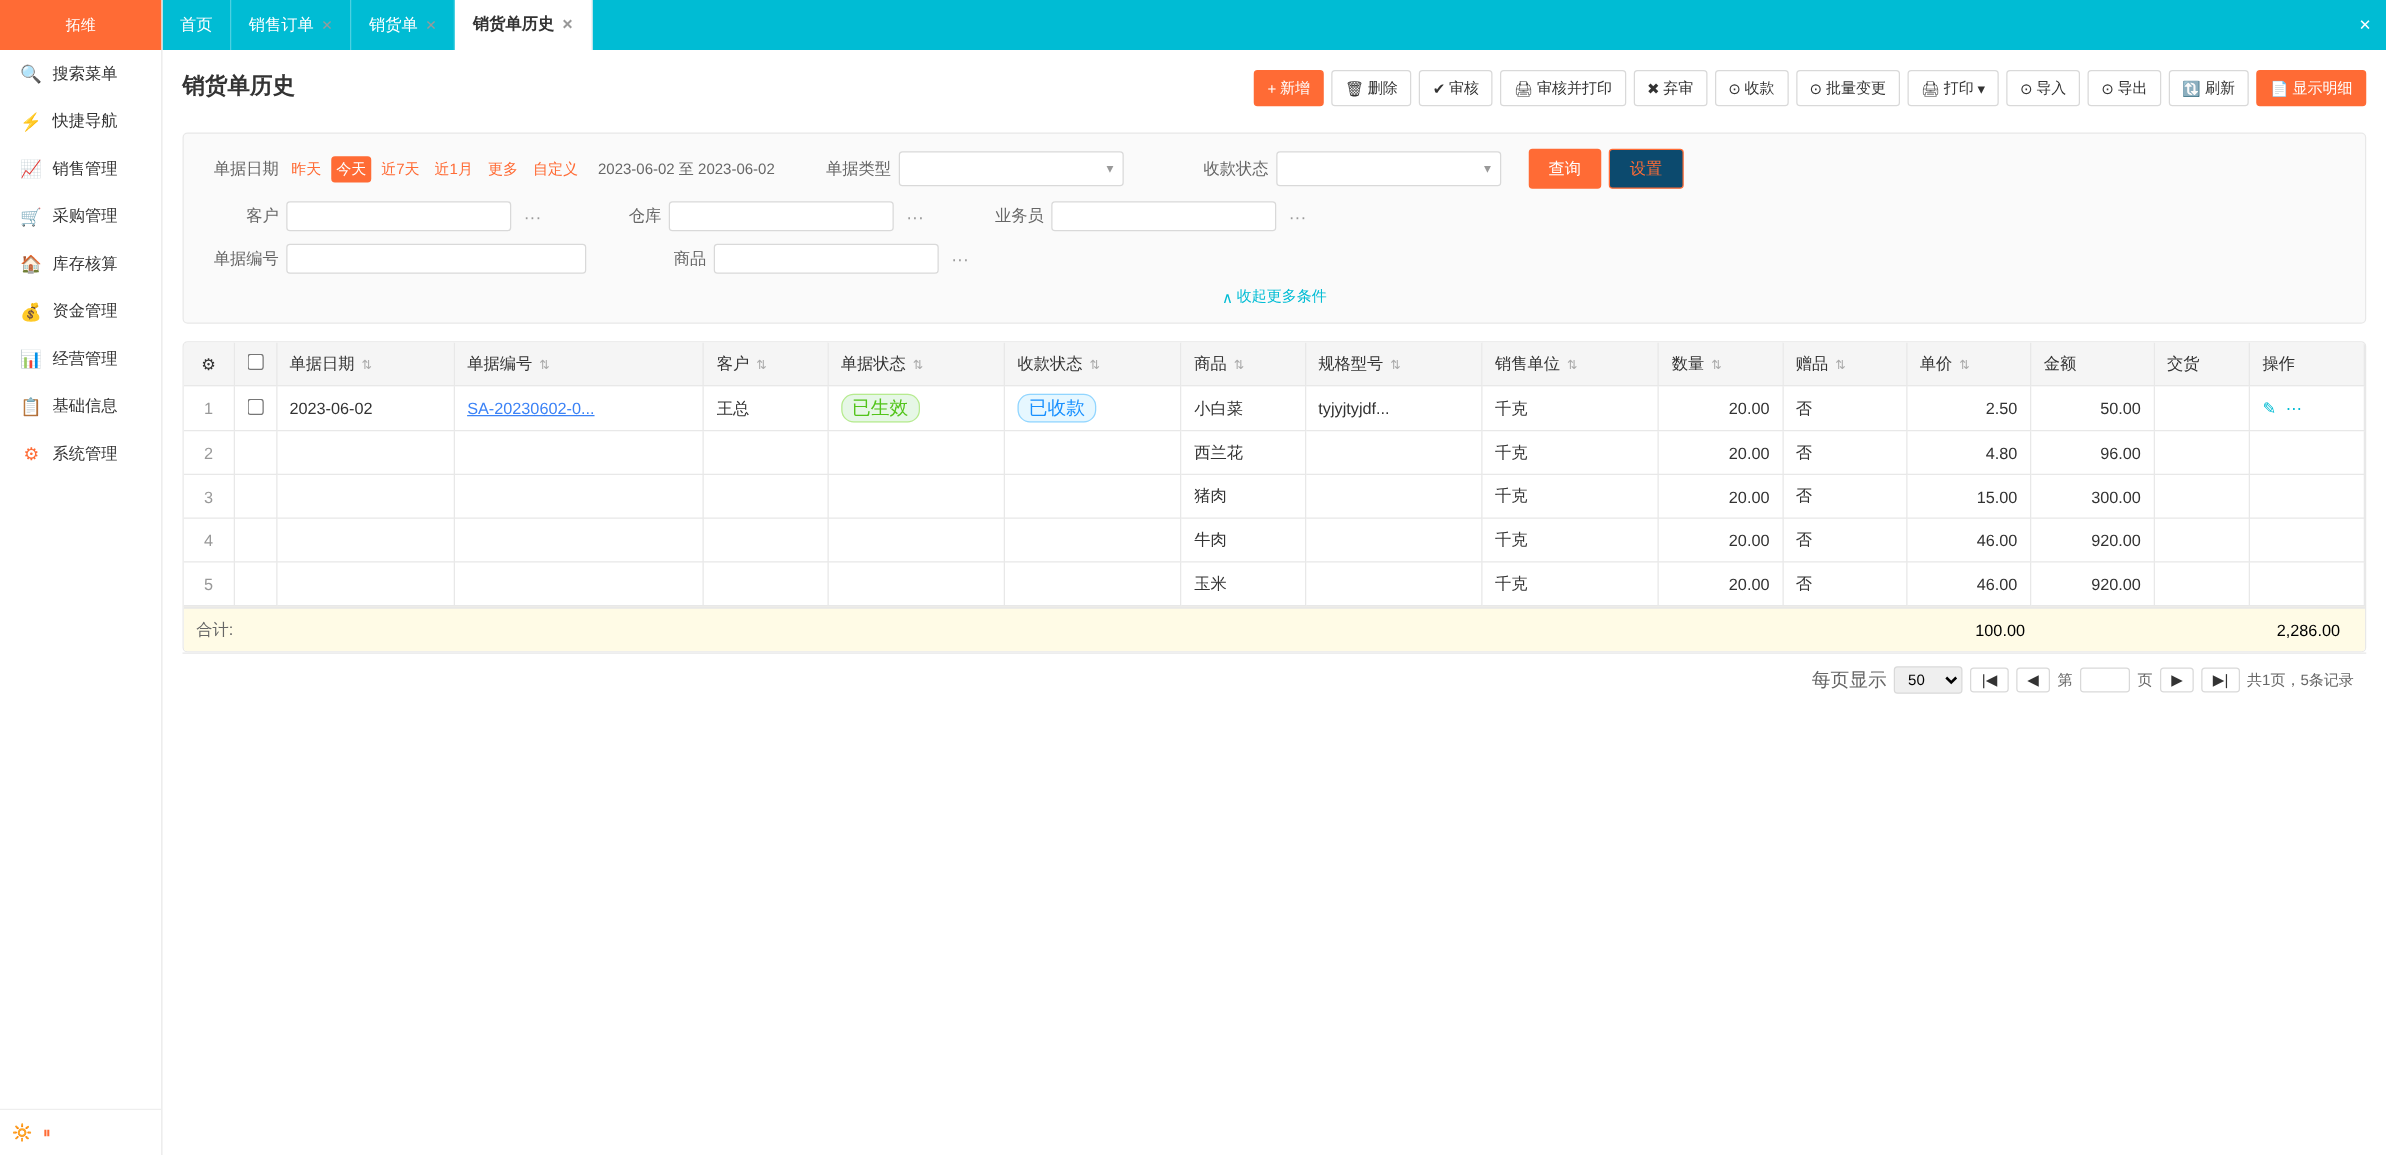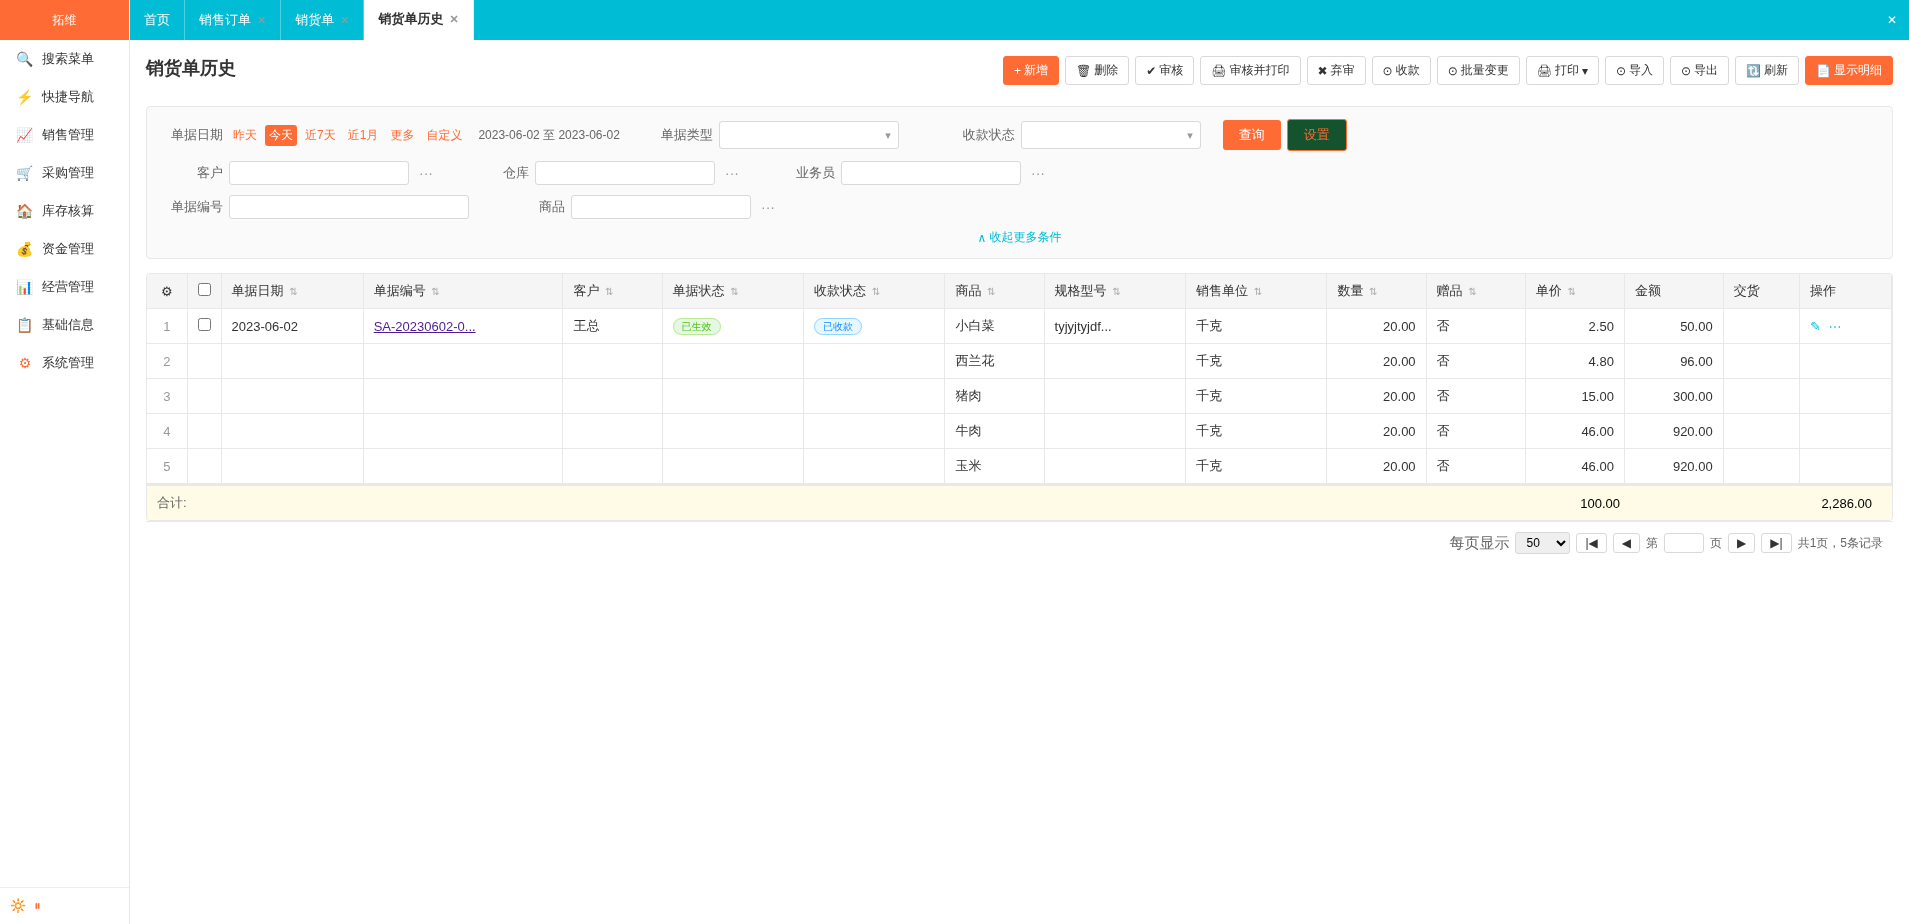--- a/index.html
+++ b/index.html
@@ -41,34 +41,34 @@
     .filter-input { border: 1px solid #d9d9d9; border-radius: 3px; padding: 4px 8px; font-size: 12px; width: 180px; color: #333; outline: none; }
     .filter-dots { color: #999; cursor: pointer; font-size: 14px; margin-left: 4px; }
     .date-shortcuts { display: flex; align-items: center; gap: 4px; }
     .date-shortcut { font-size: 12px; color: #ff6b35; cursor: pointer; padding: 2px 4px; }
     .date-shortcut.active { background: #ff6b35; color: #fff; border-radius: 3px; }
     .date-range { font-size: 12px; color: #666; margin-left: 6px; }
     .collapse-btn { color: #00bcd4; font-size: 12px; cursor: pointer; display: flex; align-items: center; gap: 3px; }
 
     
     .query-btn { background: #ff6b35; color: #fff; border: none; border-radius: 3px; padding: 6px 16px; font-size: 13px; cursor: pointer; }
-    .set-btn { background: #14532d; color: #ff6b35; border: 1px solid #ff6b35; border-radius: 3px; padding: 6px 16px; font-size: 13px; cursor: pointer; }
+    .set-btn { background: #0c4a6e; color: #ff6b35; border: 1px solid #ff6b35; border-radius: 3px; padding: 6px 16px; font-size: 13px; cursor: pointer; }
     .btn-group-right { display: flex; flex-direction: column; gap: 6px; margin-left: auto; }
 
     
     .table-wrapper { border: 1px solid #e8e8e8; border-radius: 4px; overflow: auto; }
     table { width: 100%; border-collapse: collapse; font-size: 13px; }
     thead tr { background: #f5f5f5; }
     th { padding: 8px 10px; text-align: left; color: #333; font-weight: normal; border-bottom: 1px solid #e8e8e8; border-right: 1px solid #e8e8e8; white-space: nowrap; }
     th .sort-icon { font-size: 10px; color: #aaa; margin-left: 2px; }
     td { padding: 8px 10px; border-bottom: 1px solid #e8e8e8; border-right: 1px solid #e8e8e8; color: #333; white-space: nowrap; }
-    .badge { padding: 2px 8px; border-radius: 10px; font-size: 10px; }
+    .badge { padding: 2px 8px; border-radius: 10px; font-size: 15px; }
     .badge-active { background: #e6f7e6; color: #52c41a; border: 1px solid #b7eb8f; }
     .badge-paid { background: #e6f7ff; color: #1890ff; border: 1px solid #91d5ff; }
-    .link { color: #4c1d95; text-decoration: underline; cursor: pointer; }
+    .link { color: #3b82f6; text-decoration: underline; cursor: pointer; }
 
     
     .table-footer { background: #fffbe6; border-top: 2px solid #e8e8e8; padding: 8px 10px; display: flex; align-items: center; }
     .summary-label { color: #666; font-size: 13px; min-width: 60px; }
     .summary-values { display: flex; gap: 4px; flex: 1; }
 
     
     .pagination { display: flex; align-items: center; gap: 6px; padding: 10px; justify-content: flex-end; border-top: 1px solid #e8e8e8; background: #fff; }
     .page-size-label { font-size: 15px; color: #666; }
     .page-size-select { border: 1px solid #d9d9d9; border-radius: 3px; padding: 2px 6px; font-size: 12px; }
@@ -247,21 +247,21 @@
             </select>
           </div>
         </div>
         <div class="filter-item" style="margin-left:40px;">
           <span class="filter-label">收款状态</span>
           <div class="select-wrapper">
             <select>
               <option value=""></option>
             </select>
           </div>
-          <div class="btn-group-right" style="flex-direction:row; gap:6px; margin-left: 16px; align-items: center;">
+          <div class="btn-group-right" style="flex-direction:row; gap:6px; margin-left: 16px;">
             <button class="query-btn">查询</button>
             <button class="set-btn">设置</button>
           </div>
         </div>
       </div>
 
       <div class="filter-row">
         <div class="filter-item">
           <span class="filter-label">客户</span>
           <input class="filter-input" type="text" placeholder="" style="">

